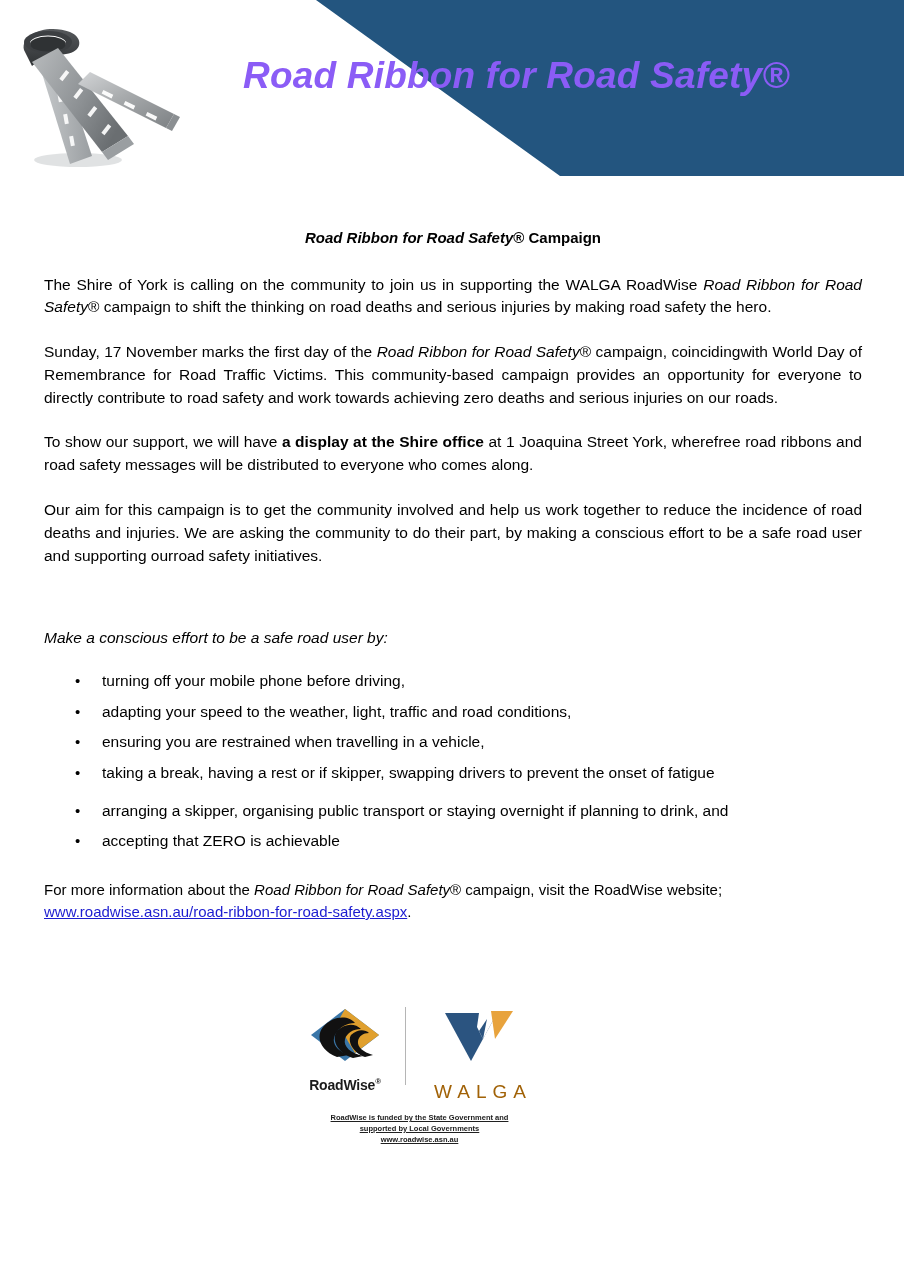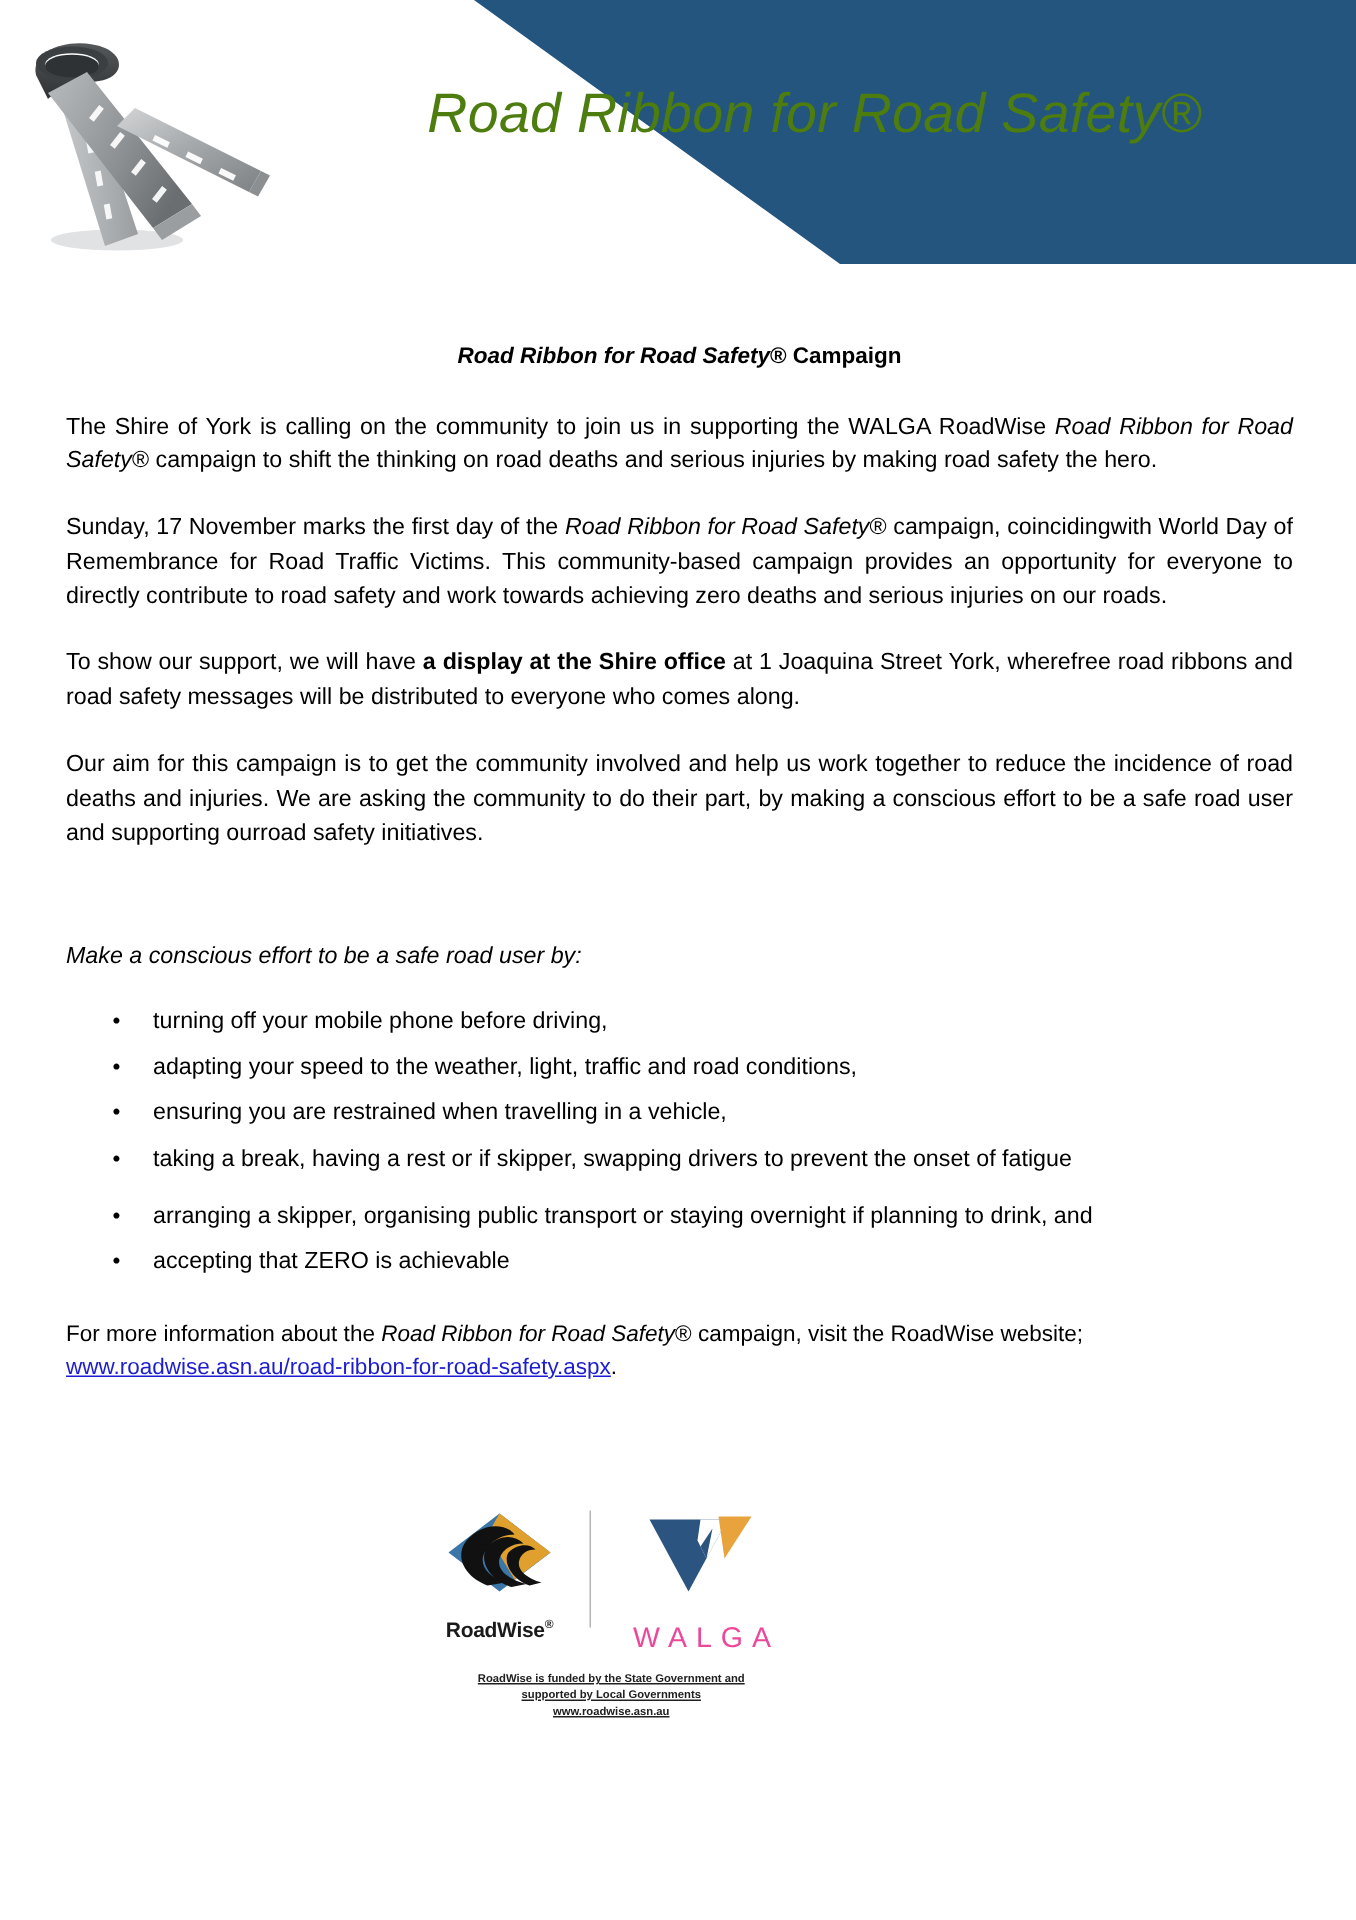--- a/index.html
+++ b/index.html
@@ -33,24 +33,24 @@
     height: 176px;
     background: #23557f;
     -webkit-clip-path: polygon(0 0, 904px 0, 904px 176px, 560px 176px, 316px 0);
     clip-path: polygon(0 0, 904px 0, 904px 176px, 560px 176px, 316px 0);
   }
   .banner-title {
     position: absolute;
     left: 243px;
     top: 30px;
     width: 600px;
-    text-align: center;
-    color: #4d7c0f;
+    text-align: left;
+    color: #8b5cf6;
     font-style: italic;
-    font-weight: normal;
+    font-weight: bold;
     font-size: 37px;
     letter-spacing: 0.2px;
     white-space: nowrap;
   }
 
   
   .ribbon-graphic {
     position: absolute;
     left: 6px;
     top: 18px;
@@ -121,21 +121,21 @@
   }
   .closing .ital { font-style: italic; }
   .doc-link {
     color: #1c1cd0;
     text-decoration: underline;
   }
 
   
   .footer {
     position: absolute;
-    left: 0;
+    left: 12px;
     top: 1005px;
     width: 815px;
     text-align: center;
   }
   .logo-row {
     display: flex;
     align-items: flex-start;
     justify-content: center;
     gap: 0px;
   }
@@ -156,21 +156,21 @@
     letter-spacing: -0.2px;
     margin-top: 2px;
     color: #1a1a1a;
   }
   .roadwise-word sup { font-size: 8px; vertical-align: super; }
   .walga-word {
     font-size: 19px;
     font-weight: normal;
     letter-spacing: 6px;
     margin-top: 6px;
-    color: #ec4899;
+    color: #a16207;
     padding-left: 6px;
     text-align: right;
   }
   .footer-note {
     margin-top: 10px;
     font-size: 7.5px;
     line-height: 1.45;
     color: #202020;
     font-weight: bold;
     text-decoration: underline;

